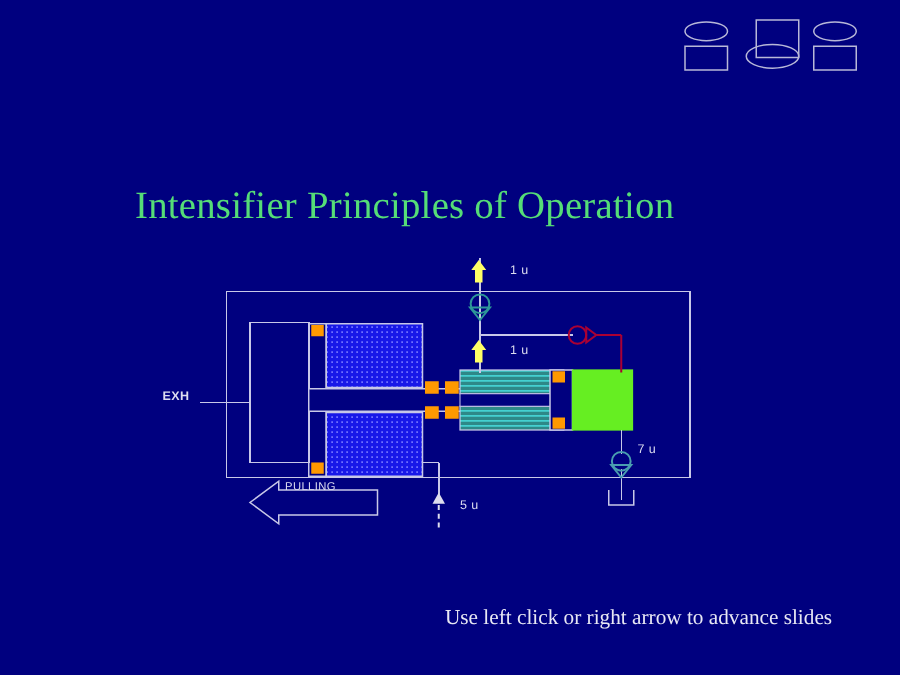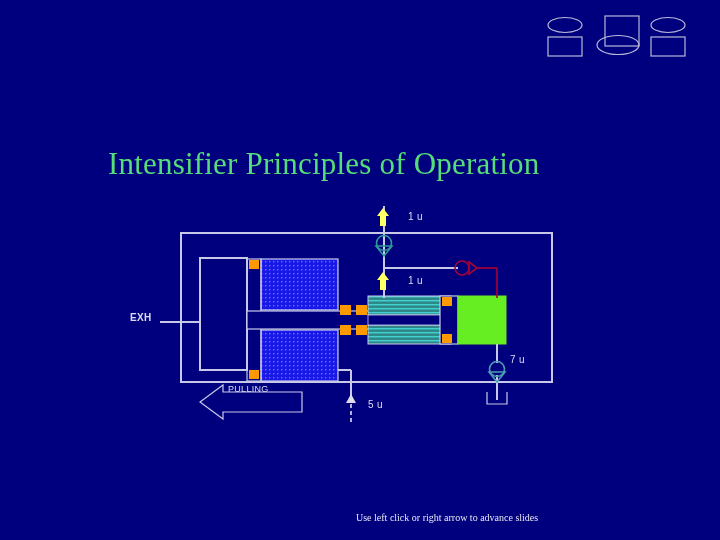--- a/index.html
+++ b/index.html
@@ -34,23 +34,23 @@
     font-size: 31px;
     color: #55dd77;
     letter-spacing: 0.2px;
     white-space: nowrap;
     margin-top: 20px;
   }
 
   
   #footer {
     position: absolute;
-    left: 356px; top: 512px;
+    left: 356px; top: 484px;
     font-family: "Liberation Serif", serif;
-    font-size: 10px;
+    font-size: 17px;
     color: #e8e8f4;
     white-space: nowrap;
   }
 
   
   #diagram {
     position: absolute;
     left: 0; top: 0;
     width: 720px; height: 540px;
   }

